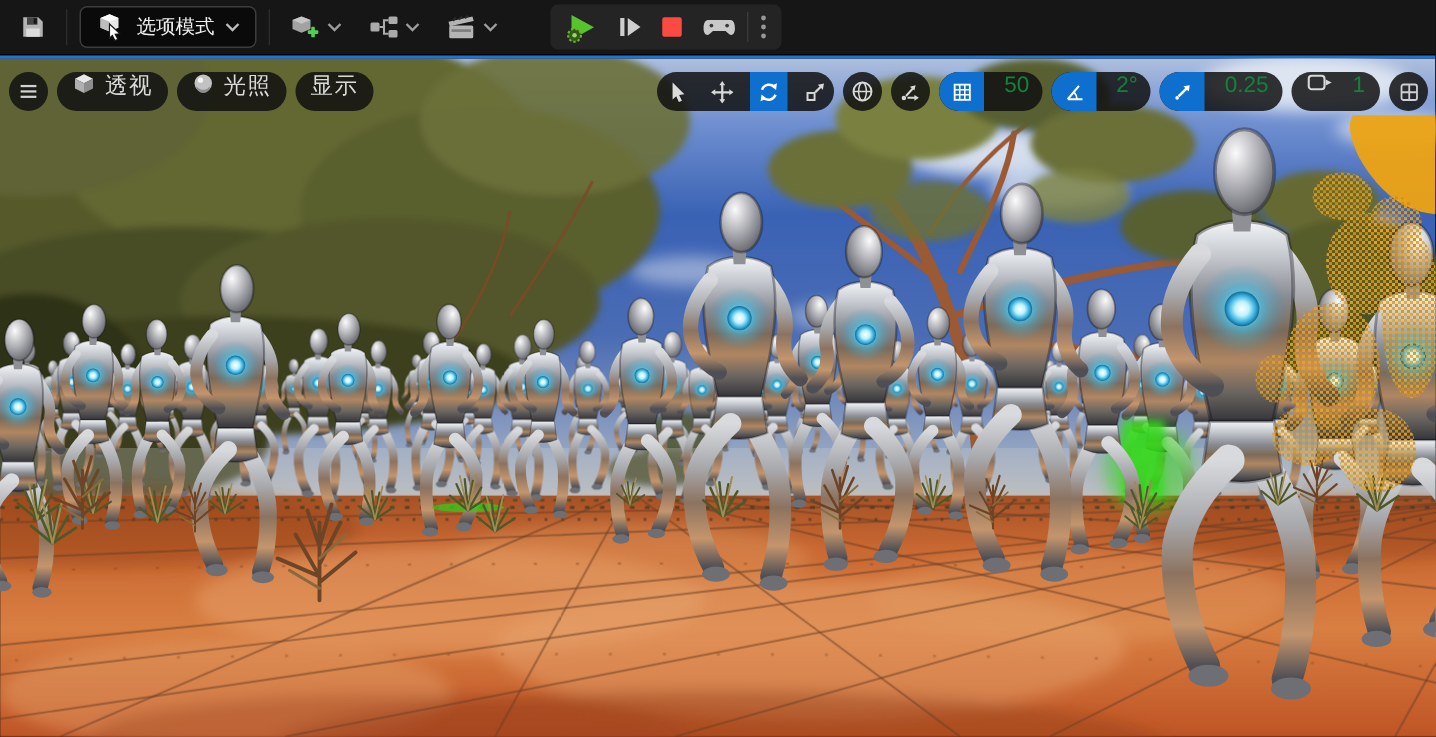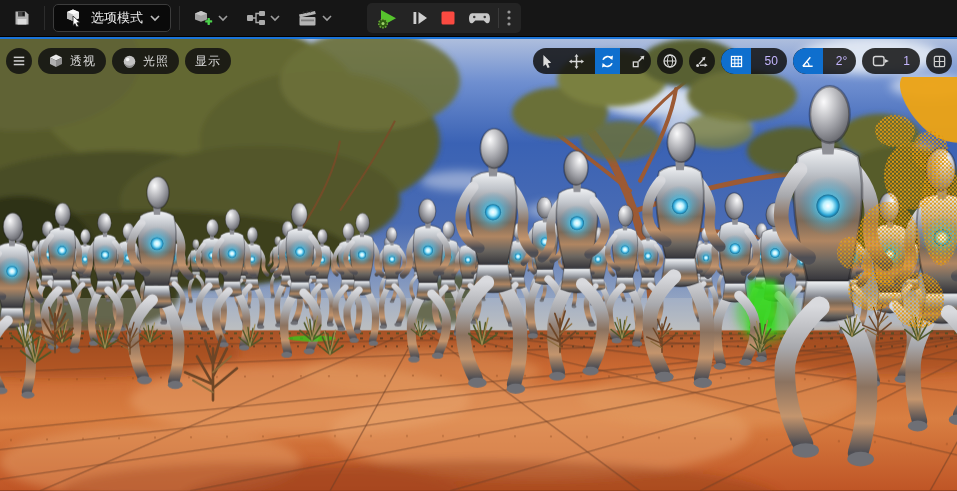--- a/index.html
+++ b/index.html
@@ -23,32 +23,32 @@
 
   
   .viewport { position:absolute; top:37px; left:0; right:0; bottom:0;
     border-top:2px solid #1b74d8; }
   .viewport svg.scene { display:block; width:957px; height:452px; }
 
   
   .vp-left, .vp-right { position:absolute; top:9px; display:flex; align-items:center; gap:6px; z-index:5; }
   .vp-left { left:6px; }
   .vp-right { right:5px; }
-  .vp-pill { display:flex; align-items:center; background:rgba(16,16,16,.85);
+  .vp-pill { display:flex; background:rgba(16,16,16,.85);
     border-radius:13px; height:26px; padding:0 10px; gap:6px; color:#d6d6d6;
-    font-size:12px; cursor:pointer; }
+    font-size:15px; cursor:pointer; }
   .vp-circle { width:26px; height:26px; border-radius:50%; background:rgba(16,16,16,.85);
     display:flex; align-items:center; justify-content:center; cursor:pointer; }
   .seg-pill { padding:0; overflow:hidden; }
   .seg { width:25px; height:26px; display:flex; align-items:center; justify-content:center; }
   .seg.active { background:#0f6fce; }
   .snap-pill { padding:0 9px 0 0; overflow:hidden; }
   .blue-seg { width:30px; height:26px; display:flex; align-items:center;
     justify-content:center; background:#0f6fce; border-radius:13px 0 0 13px; }
-  .snap-val { padding-left:7px; color:#c4b5fd; }
+  .snap-val { padding-left:7px; color:#15803d; }
   .vp-label { color:#dadada; letter-spacing:1px; }
 </style>
 </head>
 <body>
 
 <div class="root">
 
   <div class="topbar">
     <button class="tb-btn">
       <svg width="18" height="18" viewBox="0 0 18 18">
@@ -510,20 +510,30 @@
       </div>
       <div class="vp-pill snap-pill">
         <span class="blue-seg">
           <svg width="15" height="15" viewBox="0 0 16 16">
             <path d="M3,13 H13.5 M3,13 L11,3.5" stroke="#fff" stroke-width="1.5" fill="none"></path>
             <path d="M9.6,13 A6.6,6.6 0 0 0 7.7,8.3" stroke="#fff" stroke-width="1.2" fill="none"></path>
           </svg>
         </span>
         <span class="snap-val">2°</span>
       </div>
+      <div class="vp-pill snap-pill">
+        <span class="blue-seg">
+          <svg width="15" height="15" viewBox="0 0 16 16">
+            <circle cx="4" cy="12" r="1.3" fill="#fff"></circle>
+            <path d="M5,11 L11,5" stroke="#fff" stroke-width="1.8"></path>
+            <polygon points="13,3 8.5,3.8 12.2,7.5" fill="#fff"></polygon>
+          </svg>
+        </span>
+        <span class="snap-val">0.25</span>
+      </div>
       <div class="vp-pill">
         <svg width="18" height="14" viewBox="0 0 18 14">
           <rect x="1.5" y="2.5" width="10.5" height="9" rx="2" fill="none" stroke="#d8d8d8" stroke-width="1.4"></rect>
           <polygon points="12.8,5 16.8,7 12.8,9" fill="#d8d8d8"></polygon>
         </svg>
         <span class="snap-val">1</span>
       </div>
       <div class="vp-circle">
         <svg width="15" height="15" viewBox="0 0 16 16">
           <rect x="2.5" y="2.5" width="11" height="11" rx="1.5" fill="none" stroke="#cfcfcf" stroke-width="1.3"></rect>

